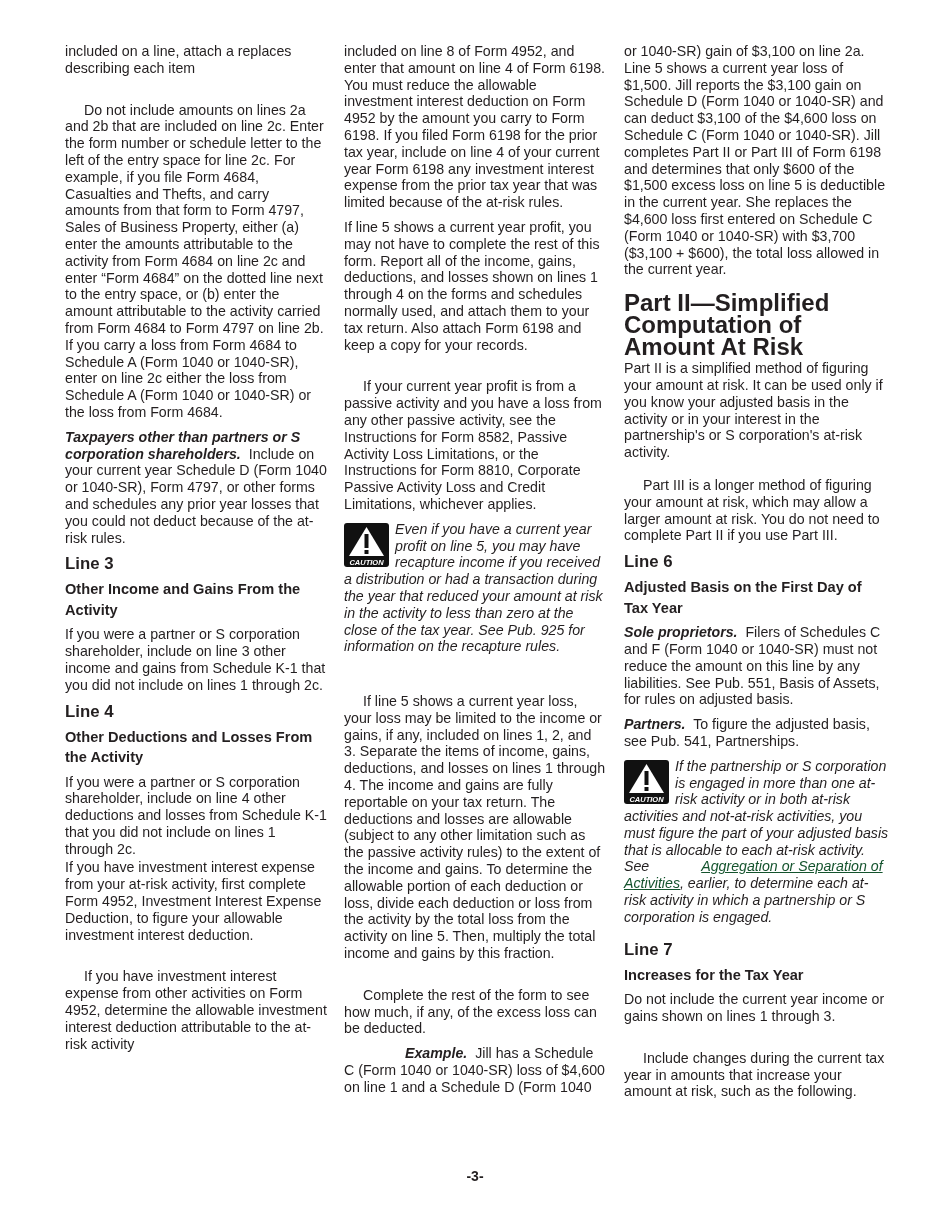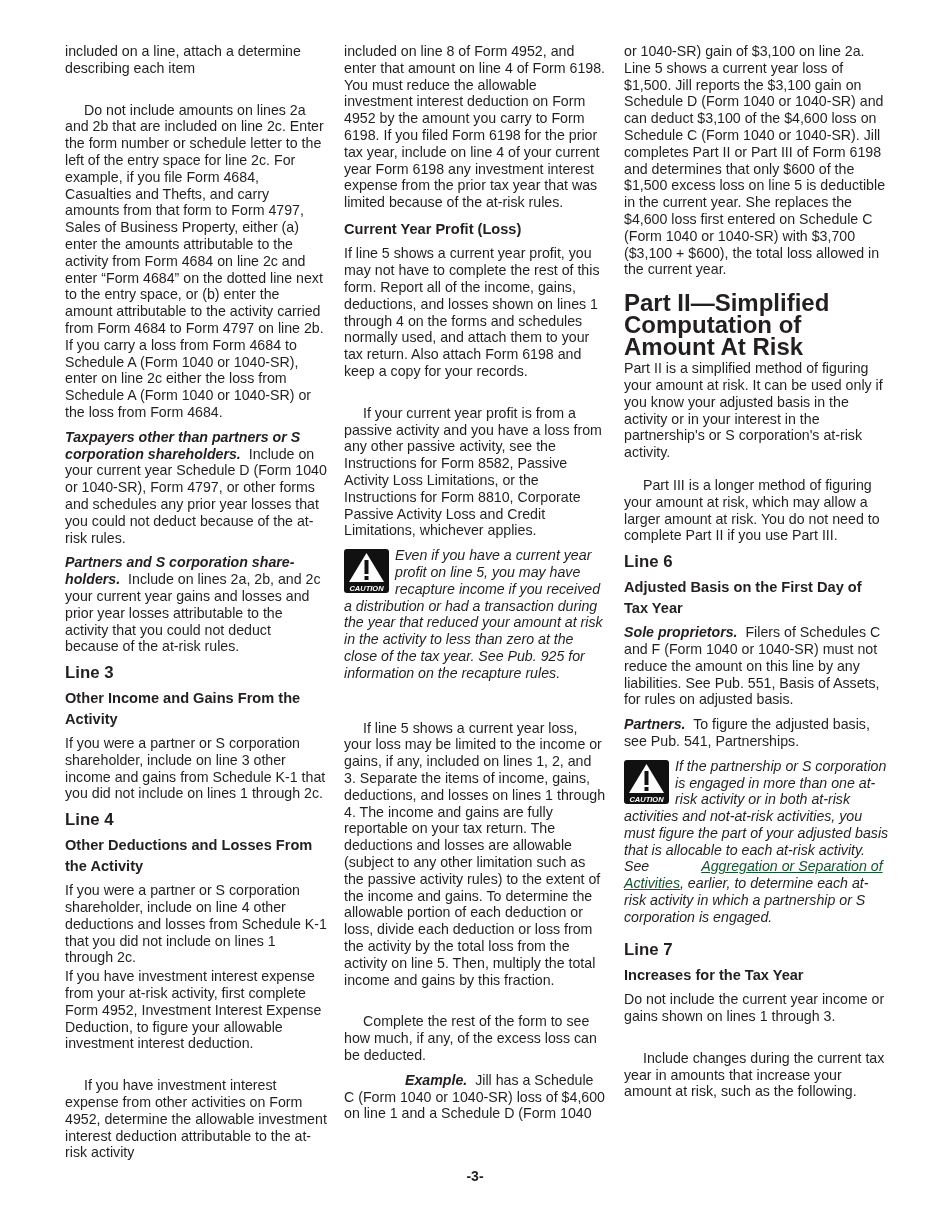--- a/index.html
+++ b/index.html
@@ -26,39 +26,37 @@
   a.link { color: #14532d; text-decoration: underline; margin-left: 48px; }
   #page-number {
     position: absolute; top: 1168px; left: 0; width: 950px; text-align: center;
     font-weight: bold; font-size: 14px;
   }
 </style>
 </head>
 <body>
 
 <div id="col1" class="col">
-  <p>included on a line, attach a determine describing each item</p>
+  <p>included on a line, attach a replaces describing each item</p>
   <div class="gap"></div>
   <p class="indent">Do not include amounts on lines 2a and 2b that are included on line 2c. Enter the form number or schedule letter to the left of the entry space for line 2c. For example, if you file Form 4684, Casualties and Thefts, and carry amounts from that form to Form 4797, Sales of Business Property, either (a) enter the amounts attributable to the activity from Form 4684 on line 2c and enter “Form 4684” on the dotted line next to the entry space, or (b) enter the amount attributable to the activity carried from Form 4684 to Form 4797 on line 2b. If you carry a loss from Form 4684 to Schedule A (Form 1040 or 1040-SR), enter on line 2c either the loss from Schedule A (Form 1040 or 1040-SR) or the loss from Form 4684.</p>
   <p><span class="b">Taxpayers other than partners or S corporation shareholders.</span>&nbsp; <span>Include on your current year Schedule D (Form 1040 or 1040-SR), Form 4797, or other forms and schedules any prior year losses that you could not deduct because of the at-risk rules.</span></p>
-  <p><span class="b">Partners and S corporation share-holders.</span>&nbsp; <span>Include on lines 2a, 2b, and 2c your current year gains and losses and prior year losses attributable to the activity that you could not deduct because of the at-risk rules.</span></p>
   <h2 class="line">Line 3</h2>
   <h3 class="sub">Other Income and Gains From the Activity</h3>
   <p>If you were a partner or S corporation shareholder, include on line 3 other income and gains from Schedule K-1 that you did not include on lines 1 through 2c.</p>
   <h2 class="line">Line 4</h2>
   <h3 class="sub">Other Deductions and Losses From the Activity</h3>
   <p style="margin-bottom:2px">If you were a partner or S corporation shareholder, include on line 4 other deductions and losses from Schedule K-1 that you did not include on lines 1 through 2c.</p>
   <p>If you have investment interest expense from your at-risk activity, first complete Form 4952, Investment Interest Expense Deduction, to figure your allowable investment interest deduction.</p>
   <div class="gap"></div>
   <p class="indent">If you have investment interest expense from other activities on Form 4952, determine the allowable investment interest deduction attributable to the at-risk activity</p>
 </div>
 
 <div id="col2" class="col">
   <p>included on line 8 of Form 4952, and enter that amount on line 4 of Form 6198. You must reduce the allowable investment interest deduction on Form 4952 by the amount you carry to Form 6198. If you filed Form 6198 for the prior tax year, include on line 4 of your current year Form 6198 any investment interest expense from the prior tax year that was limited because of the at-risk rules.</p>
-  <h3 class="sub">Current Year Profit (Loss)</h3>
   <p>If line 5 shows a current year profit, you may not have to complete the rest of this form. Report all of the income, gains, deductions, and losses shown on lines 1 through 4 on the forms and schedules normally used, and attach them to your tax return. Also attach Form 6198 and keep a copy for your records.</p>
   <div class="gap"></div>
   <p class="indent">If your current year profit is from a passive activity and you have a loss from any other passive activity, see the Instructions for Form 8582, Passive Activity Loss Limitations, or the Instructions for Form 8810, Corporate Passive Activity Loss and Credit Limitations, whichever applies.</p>
   <div class="caution">
     <svg class="caution-icon" viewBox="0 0 45 44">
       <rect x="0" y="0" width="45" height="44" rx="3" fill="#111"></rect>
       <polygon points="22.5,4 40,33 5,33" fill="#fff"></polygon>
       <rect x="20.5" y="11" width="4" height="14" fill="#111"></rect>
       <rect x="20.5" y="27" width="4" height="4" fill="#111"></rect>
       <text x="22.5" y="41.5" font-size="7.5" font-weight="bold" fill="#fff" text-anchor="middle" font-family="Liberation Sans, sans-serif">CAUTION</text>

